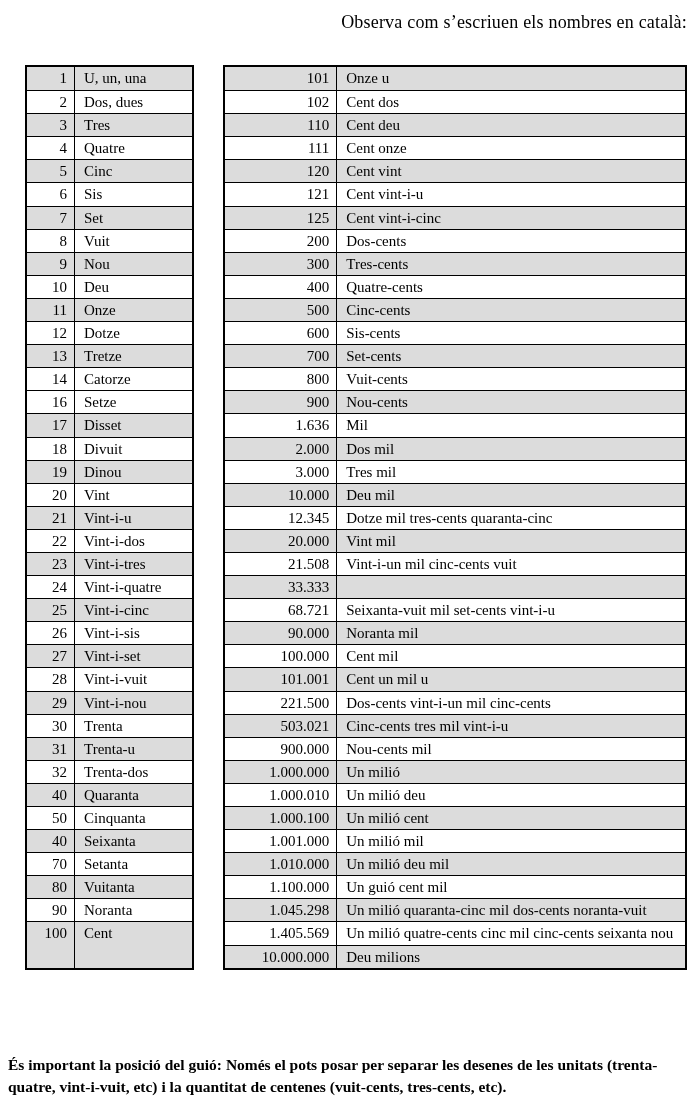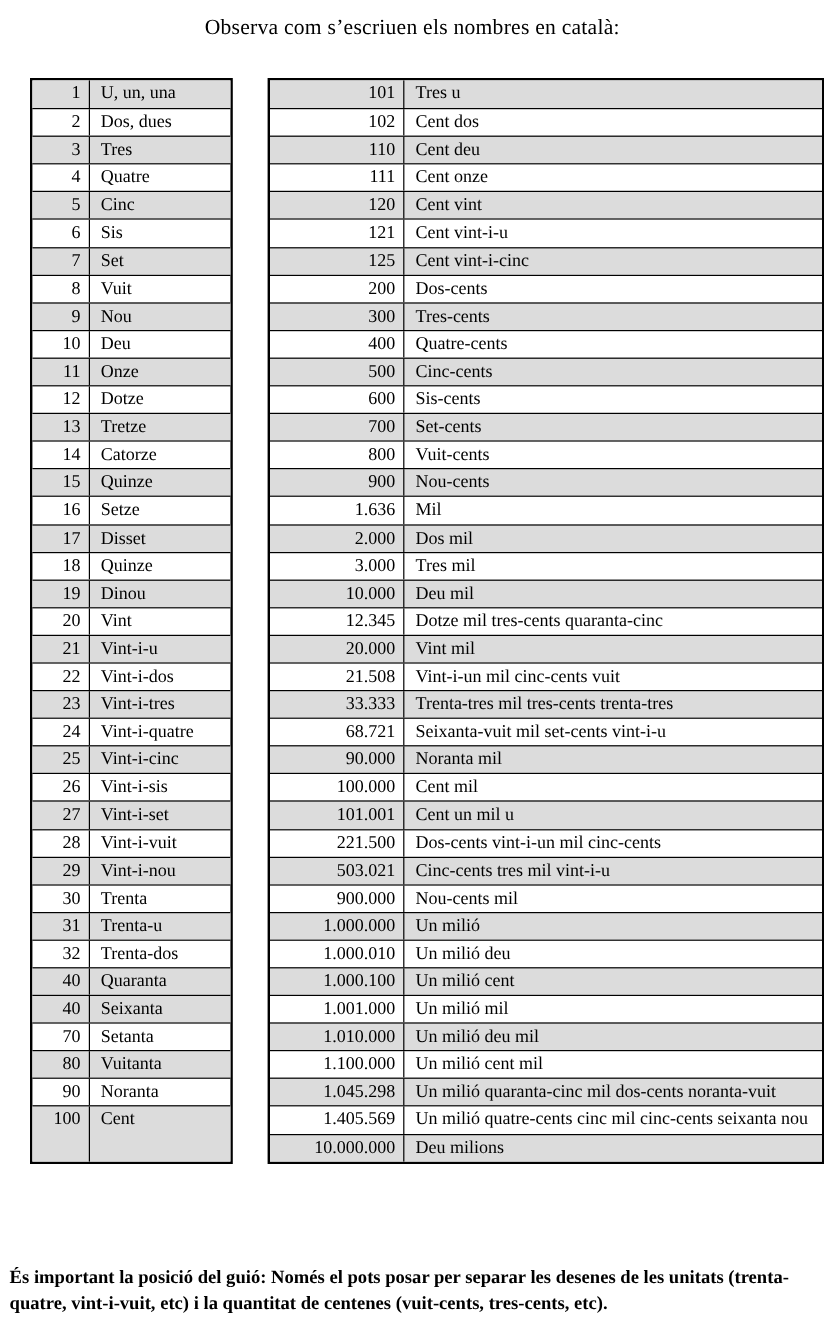--- a/index.html
+++ b/index.html
@@ -9,21 +9,21 @@
     width: 687px;
     height: 1106px;
     font-family: "Liberation Serif", "DejaVu Serif", serif;
     color: #000;
     position: relative;
     overflow: hidden;
   }
   .title {
     font-size: 18px;
     font-weight: normal;
-    text-align: center;
+    text-align: right;
     margin: 0;
     padding-top: 12px;
     letter-spacing: 0.2px;
   }
   .tables {
     position: absolute;
     top: 65px;
     left: 0;
     width: 687px;
     display: flex;
@@ -140,35 +140,31 @@
         <div class="cell-word">Dotze</div>
       </div>
       <div class="row shade">
         <div class="cell-num">13</div>
         <div class="cell-word">Tretze</div>
       </div>
       <div class="row">
         <div class="cell-num">14</div>
         <div class="cell-word">Catorze</div>
       </div>
-      <div class="row shade">
-        <div class="cell-num">15</div>
-        <div class="cell-word">Quinze</div>
-      </div>
       <div class="row">
         <div class="cell-num">16</div>
         <div class="cell-word">Setze</div>
       </div>
       <div class="row shade">
         <div class="cell-num">17</div>
         <div class="cell-word">Disset</div>
       </div>
       <div class="row">
         <div class="cell-num">18</div>
-        <div class="cell-word">Quinze</div>
+        <div class="cell-word">Divuit</div>
       </div>
       <div class="row shade">
         <div class="cell-num">19</div>
         <div class="cell-word">Dinou</div>
       </div>
       <div class="row">
         <div class="cell-num">20</div>
         <div class="cell-word">Vint</div>
       </div>
       <div class="row shade">
@@ -216,20 +212,24 @@
         <div class="cell-word">Trenta-u</div>
       </div>
       <div class="row">
         <div class="cell-num">32</div>
         <div class="cell-word">Trenta-dos</div>
       </div>
       <div class="row shade">
         <div class="cell-num">40</div>
         <div class="cell-word">Quaranta</div>
       </div>
+      <div class="row">
+        <div class="cell-num">50</div>
+        <div class="cell-word">Cinquanta</div>
+      </div>
       <div class="row shade">
         <div class="cell-num">40</div>
         <div class="cell-word">Seixanta</div>
       </div>
       <div class="row">
         <div class="cell-num">70</div>
         <div class="cell-word">Setanta</div>
       </div>
       <div class="row shade">
         <div class="cell-num">80</div>
@@ -240,21 +240,21 @@
         <div class="cell-word">Noranta</div>
       </div>
       <div class="row shade">
         <div class="cell-num">100</div>
         <div class="cell-word">Cent</div>
       </div>
     </div>
   <div class="ntable right" id="right-table">
       <div class="row shade">
         <div class="cell-num">101</div>
-        <div class="cell-word">Tres u</div>
+        <div class="cell-word">Onze u</div>
       </div>
       <div class="row">
         <div class="cell-num">102</div>
         <div class="cell-word">Cent dos</div>
       </div>
       <div class="row shade">
         <div class="cell-num">110</div>
         <div class="cell-word">Cent deu</div>
       </div>
       <div class="row">
@@ -328,21 +328,20 @@
       <div class="row shade">
         <div class="cell-num">20.000</div>
         <div class="cell-word">Vint mil</div>
       </div>
       <div class="row">
         <div class="cell-num">21.508</div>
         <div class="cell-word">Vint-i-un mil cinc-cents vuit</div>
       </div>
       <div class="row shade">
         <div class="cell-num">33.333</div>
-        <div class="cell-word">Trenta-tres mil tres-cents trenta-tres</div>
       </div>
       <div class="row">
         <div class="cell-num">68.721</div>
         <div class="cell-word">Seixanta-vuit mil set-cents vint-i-u</div>
       </div>
       <div class="row shade">
         <div class="cell-num">90.000</div>
         <div class="cell-word">Noranta mil</div>
       </div>
       <div class="row">
@@ -380,21 +379,21 @@
       <div class="row">
         <div class="cell-num">1.001.000</div>
         <div class="cell-word">Un milió mil</div>
       </div>
       <div class="row shade">
         <div class="cell-num">1.010.000</div>
         <div class="cell-word">Un milió deu mil</div>
       </div>
       <div class="row">
         <div class="cell-num">1.100.000</div>
-        <div class="cell-word">Un milió cent mil</div>
+        <div class="cell-word">Un guió cent mil</div>
       </div>
       <div class="row shade">
         <div class="cell-num">1.045.298</div>
         <div class="cell-word">Un milió quaranta-cinc mil dos-cents noranta-vuit</div>
       </div>
       <div class="row">
         <div class="cell-num">1.405.569</div>
         <div class="cell-word">Un milió quatre-cents cinc mil cinc-cents seixanta nou</div>
       </div>
       <div class="row shade">

